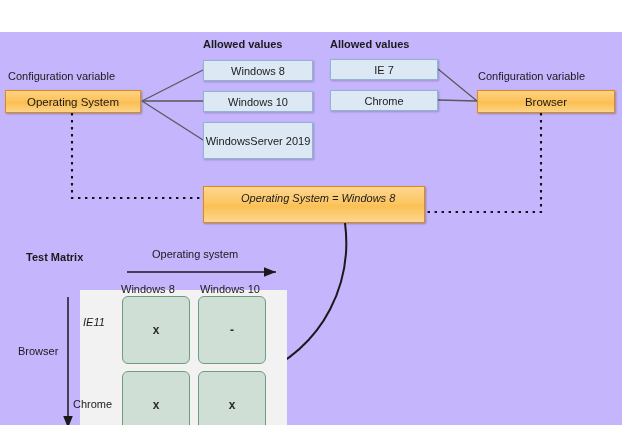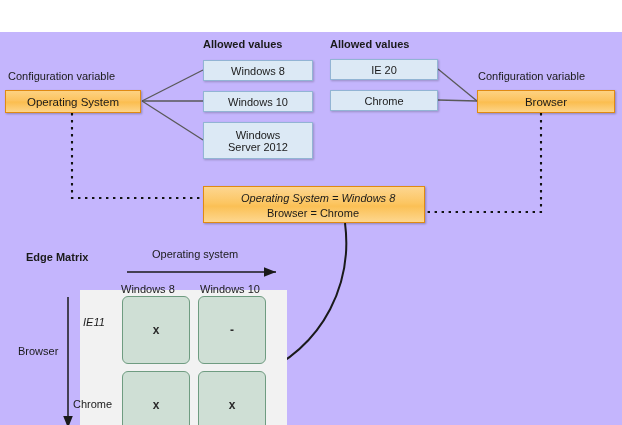--- a/index.html
+++ b/index.html
@@ -151,42 +151,41 @@
   <div class="lbl lbl-bold" style="left:203px; top:6px;">Allowed values</div>
 
   <div class="lbl" style="left:8px; top:38px;">Configuration variable</div>
 
   <div class="box var-box" style="left:5px; top:58px; width:136px; height:23px;">Operating System</div>
 
   <div class="box val-box" style="left:203px; top:28px; width:110px; height:21px;">Windows 8</div>
 
   <div class="box val-box" style="left:203px; top:59px; width:110px; height:21px;">Windows 10</div>
 
-  <div class="box val-box" style="left:203px; top:90px; width:110px; height:37px; flex-direction:column;">
+  <div class="box val-box" style="left:203px; top:90px; width:110px; height:37px; flex-direction:row;">
     <span>Windows</span>
-    <span>Server 2012</span>
+    <span>Server 2019</span>
   </div>
 
   <div class="lbl lbl-bold" style="left:330px; top:6px;">Allowed values</div>
 
   <div class="lbl" style="left:478px; top:38px;">Configuration variable</div>
 
-  <div class="box val-box" style="left:330px; top:27px; width:108px; height:21px;">IE 20</div>
+  <div class="box val-box" style="left:330px; top:27px; width:108px; height:21px;">IE 7</div>
 
   <div class="box val-box" style="left:330px; top:58px; width:108px; height:21px;">Chrome</div>
 
   <div class="box var-box" style="left:477px; top:58px; width:138px; height:23px;">Browser</div>
 
 
   <div class="cfg-box" style="left:203px; top:154px; width:222px; height:37px;">
     <div class="cfg-line" style="left:37px; top:5px;font-style:italic;">Operating System = Windows 8</div>
-    <div class="cfg-line" style="left:63px; top:20px;">Browser = Chrome</div>
   </div>
 
-  <div class="lbl lbl-bold" style="left:26px; top:219px;">Edge Matrix</div>
+  <div class="lbl lbl-bold" style="left:26px; top:219px;">Test Matrix</div>
 
   <div class="lbl" style="left:152px; top:216px;">Operating system</div>
 
   <div class="lbl" style="left:18px; top:313px;">Browser</div>
 
   <div class="matrix-bg" style="left:80px; top:258px; width:207px; height:160px;"></div>
 
   <div class="lbl" style="left:121px; top:251px;">Windows 8</div>
   <div class="lbl" style="left:200px; top:251px;">Windows 10</div>
 

